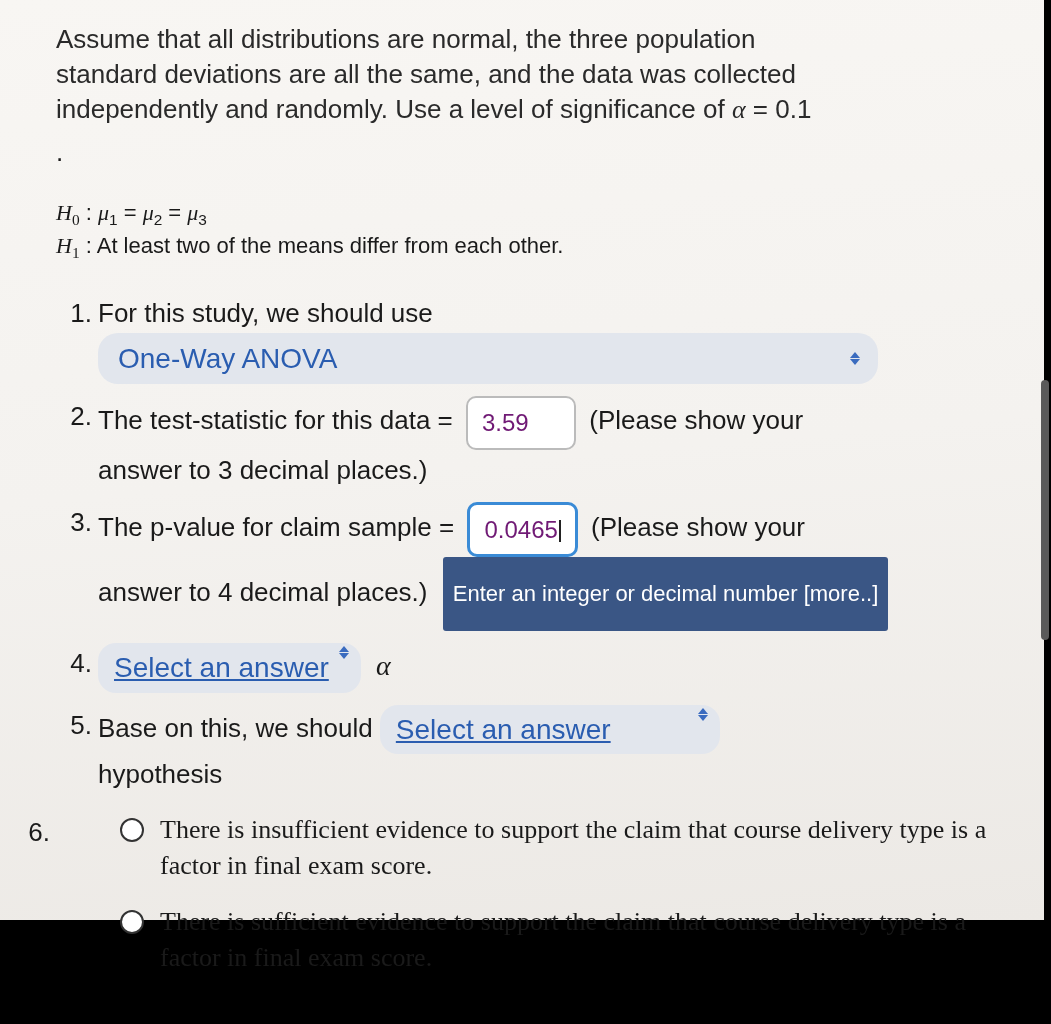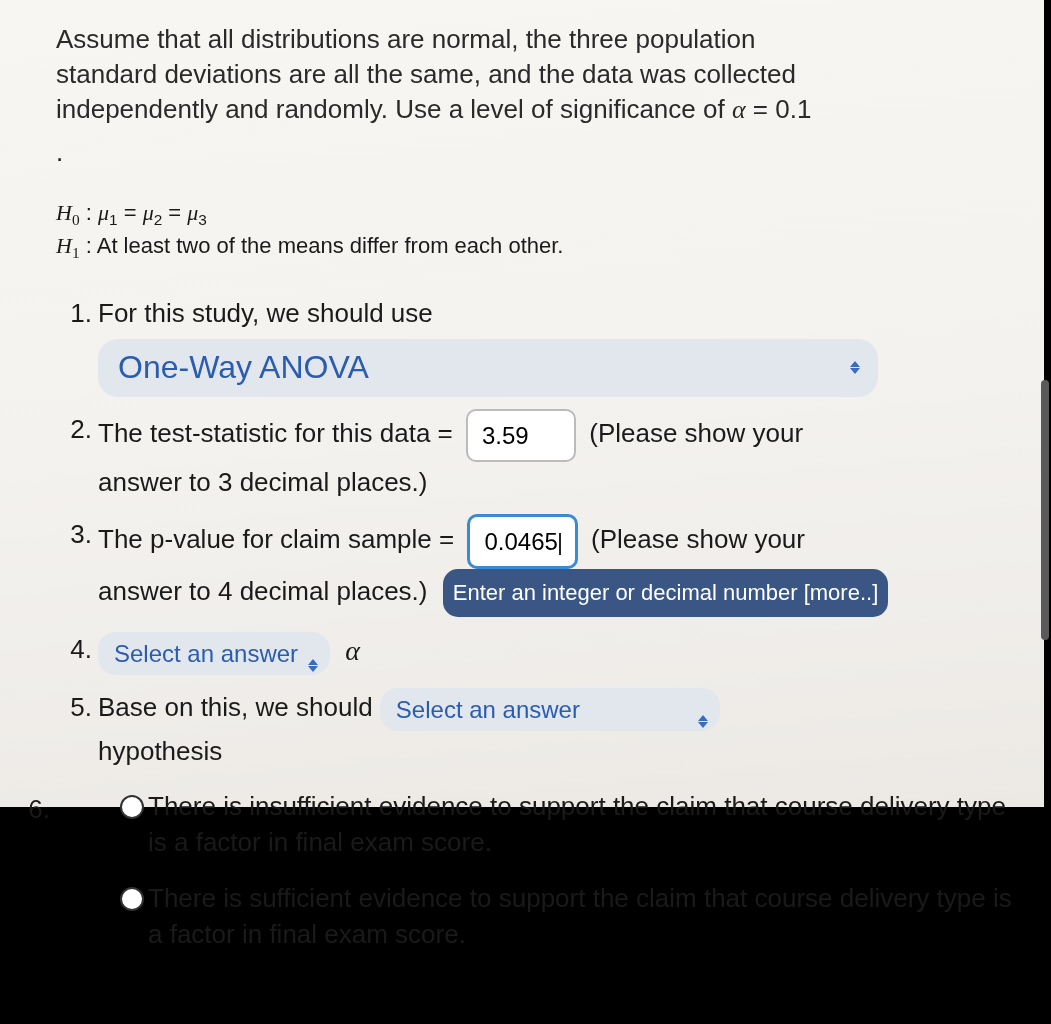--- a/index.html
+++ b/index.html
@@ -11,21 +11,21 @@
       font-family: Verdana, Geneva, sans-serif;
       background: #000;
       width: 1051px;
       height: 1024px;
       overflow: hidden;
       position: relative;
     }
     .page {
       background: linear-gradient(175deg, #f8f6f3 0%, #f4f2ef 50%, #ece9e5 100%);
       width: 1044px;
-      height: 807px;
+      height: 920px;
       padding: 22px 28px 20px 56px;
       color: #1a1a1a;
       position: relative;
     }
     .scrollbar {
       position: absolute;
       right: 2px;
       top: 380px;
       width: 8px;
       height: 260px;
@@ -84,22 +84,21 @@
       width: 36px;
       text-align: right;
     }
     .select-pill {
       display: inline-flex;
       align-items: center;
       background: #e2e6ed;
       border-radius: 20px;
       padding: 4px 18px 4px 20px;
       color: #2a5db0;
-      font-size: 32px;
-      margin-top: 6px;
+      font-size: 28px;
       position: relative;
     }
     .select-pill.wide {
       min-width: 780px;
       justify-content: space-between;
     }
     .select-pill .caret {
       margin-left: 16px;
     }
     .caret {
@@ -122,75 +121,77 @@
     }
     .num-input {
       display: inline-block;
       border: 2px solid #bbb;
       border-radius: 10px;
       padding: 6px 14px;
       font-size: 24px;
       background: #fff;
       min-width: 110px;
       text-align: left;
-      color: #000000;
+      color: #701a75;
       margin: 0 6px;
       vertical-align: middle;
     }
     .num-input.active {
       border: 3px solid #3a8bd6;
     }
     .cursor {
       display: inline-block;
       width: 2px;
       height: 22px;
       background: #222;
       vertical-align: middle;
       margin-left: 1px;
     }
     .tooltip {
       display: inline-block;
       background: #3a5685;
       color: #fff;
       font-size: 22px;
-      padding: 7px 10px;
-      border-radius: 15px;
+      padding: 20px 10px;
+      border-radius: 3px;
       margin-left: 8px;
       vertical-align: middle;
     }
     .radio-options {
       padding-left: 64px;
       margin-top: 18px;
     }
     .radio-row {
       display: flex;
       align-items: flex-start;
-      gap: 4px;
+      gap: 16px;
       font-size: 26px;
       line-height: 1.38;
       margin-bottom: 20px;
+      font-family: Liberation Serif, serif;
     }
     .radio-circle {
       flex: 0 0 auto;
       width: 24px;
       height: 24px;
       border: 2px solid #333;
       border-radius: 50%;
       margin-top: 6px;
       background: #fff;
     }
     .inline-select {
       display: inline-flex;
-      align-items: flex-end;
+      align-items: flex-start;
       background: #e2e6ed;
       border-radius: 18px;
       padding: 3px 12px 3px 16px;
       color: #2a5db0;
-      font-size: 24px;
-      vertical-align: middle;
+      font-size: 28px;
+      vertical-align: middle;
+      text-decoration: underline;
     }
     .inline-select .caret {
       margin-left: 10px;
     }
     .alpha-sym {
       font-family: 'Times New Roman', serif;
       font-style: italic;
       font-size: 28px;
       margin-left: 8px;
     }

